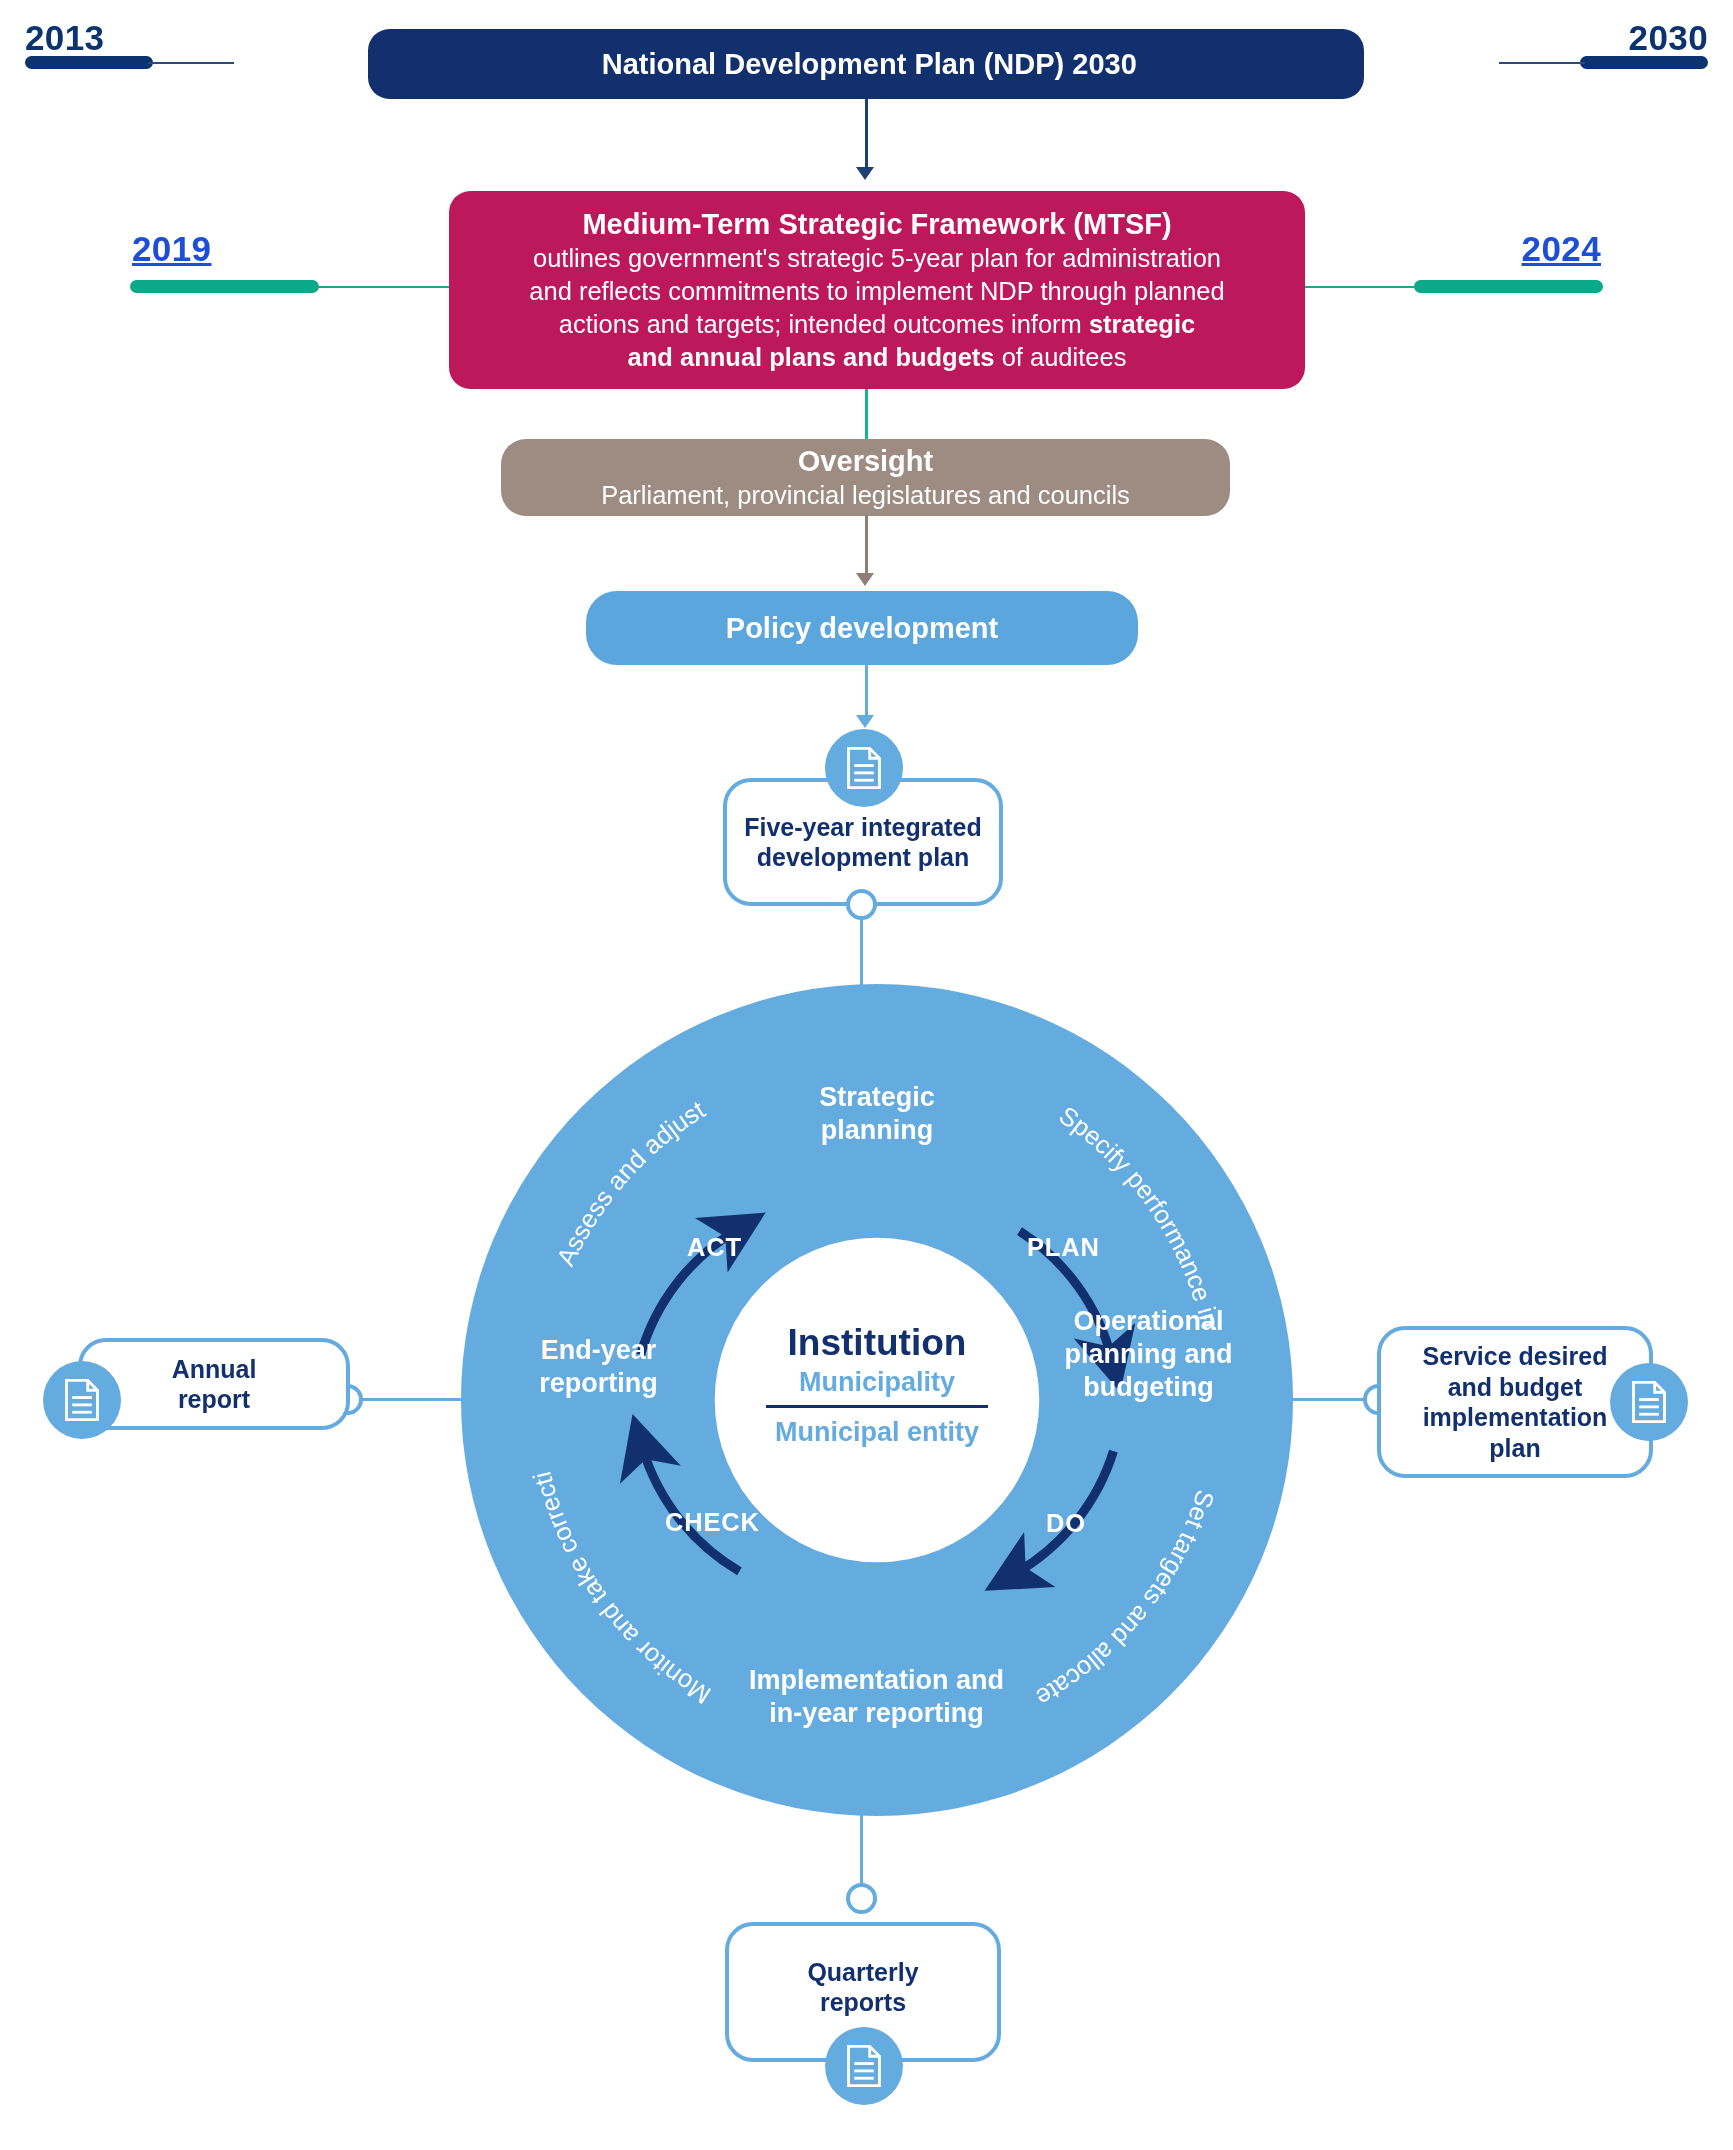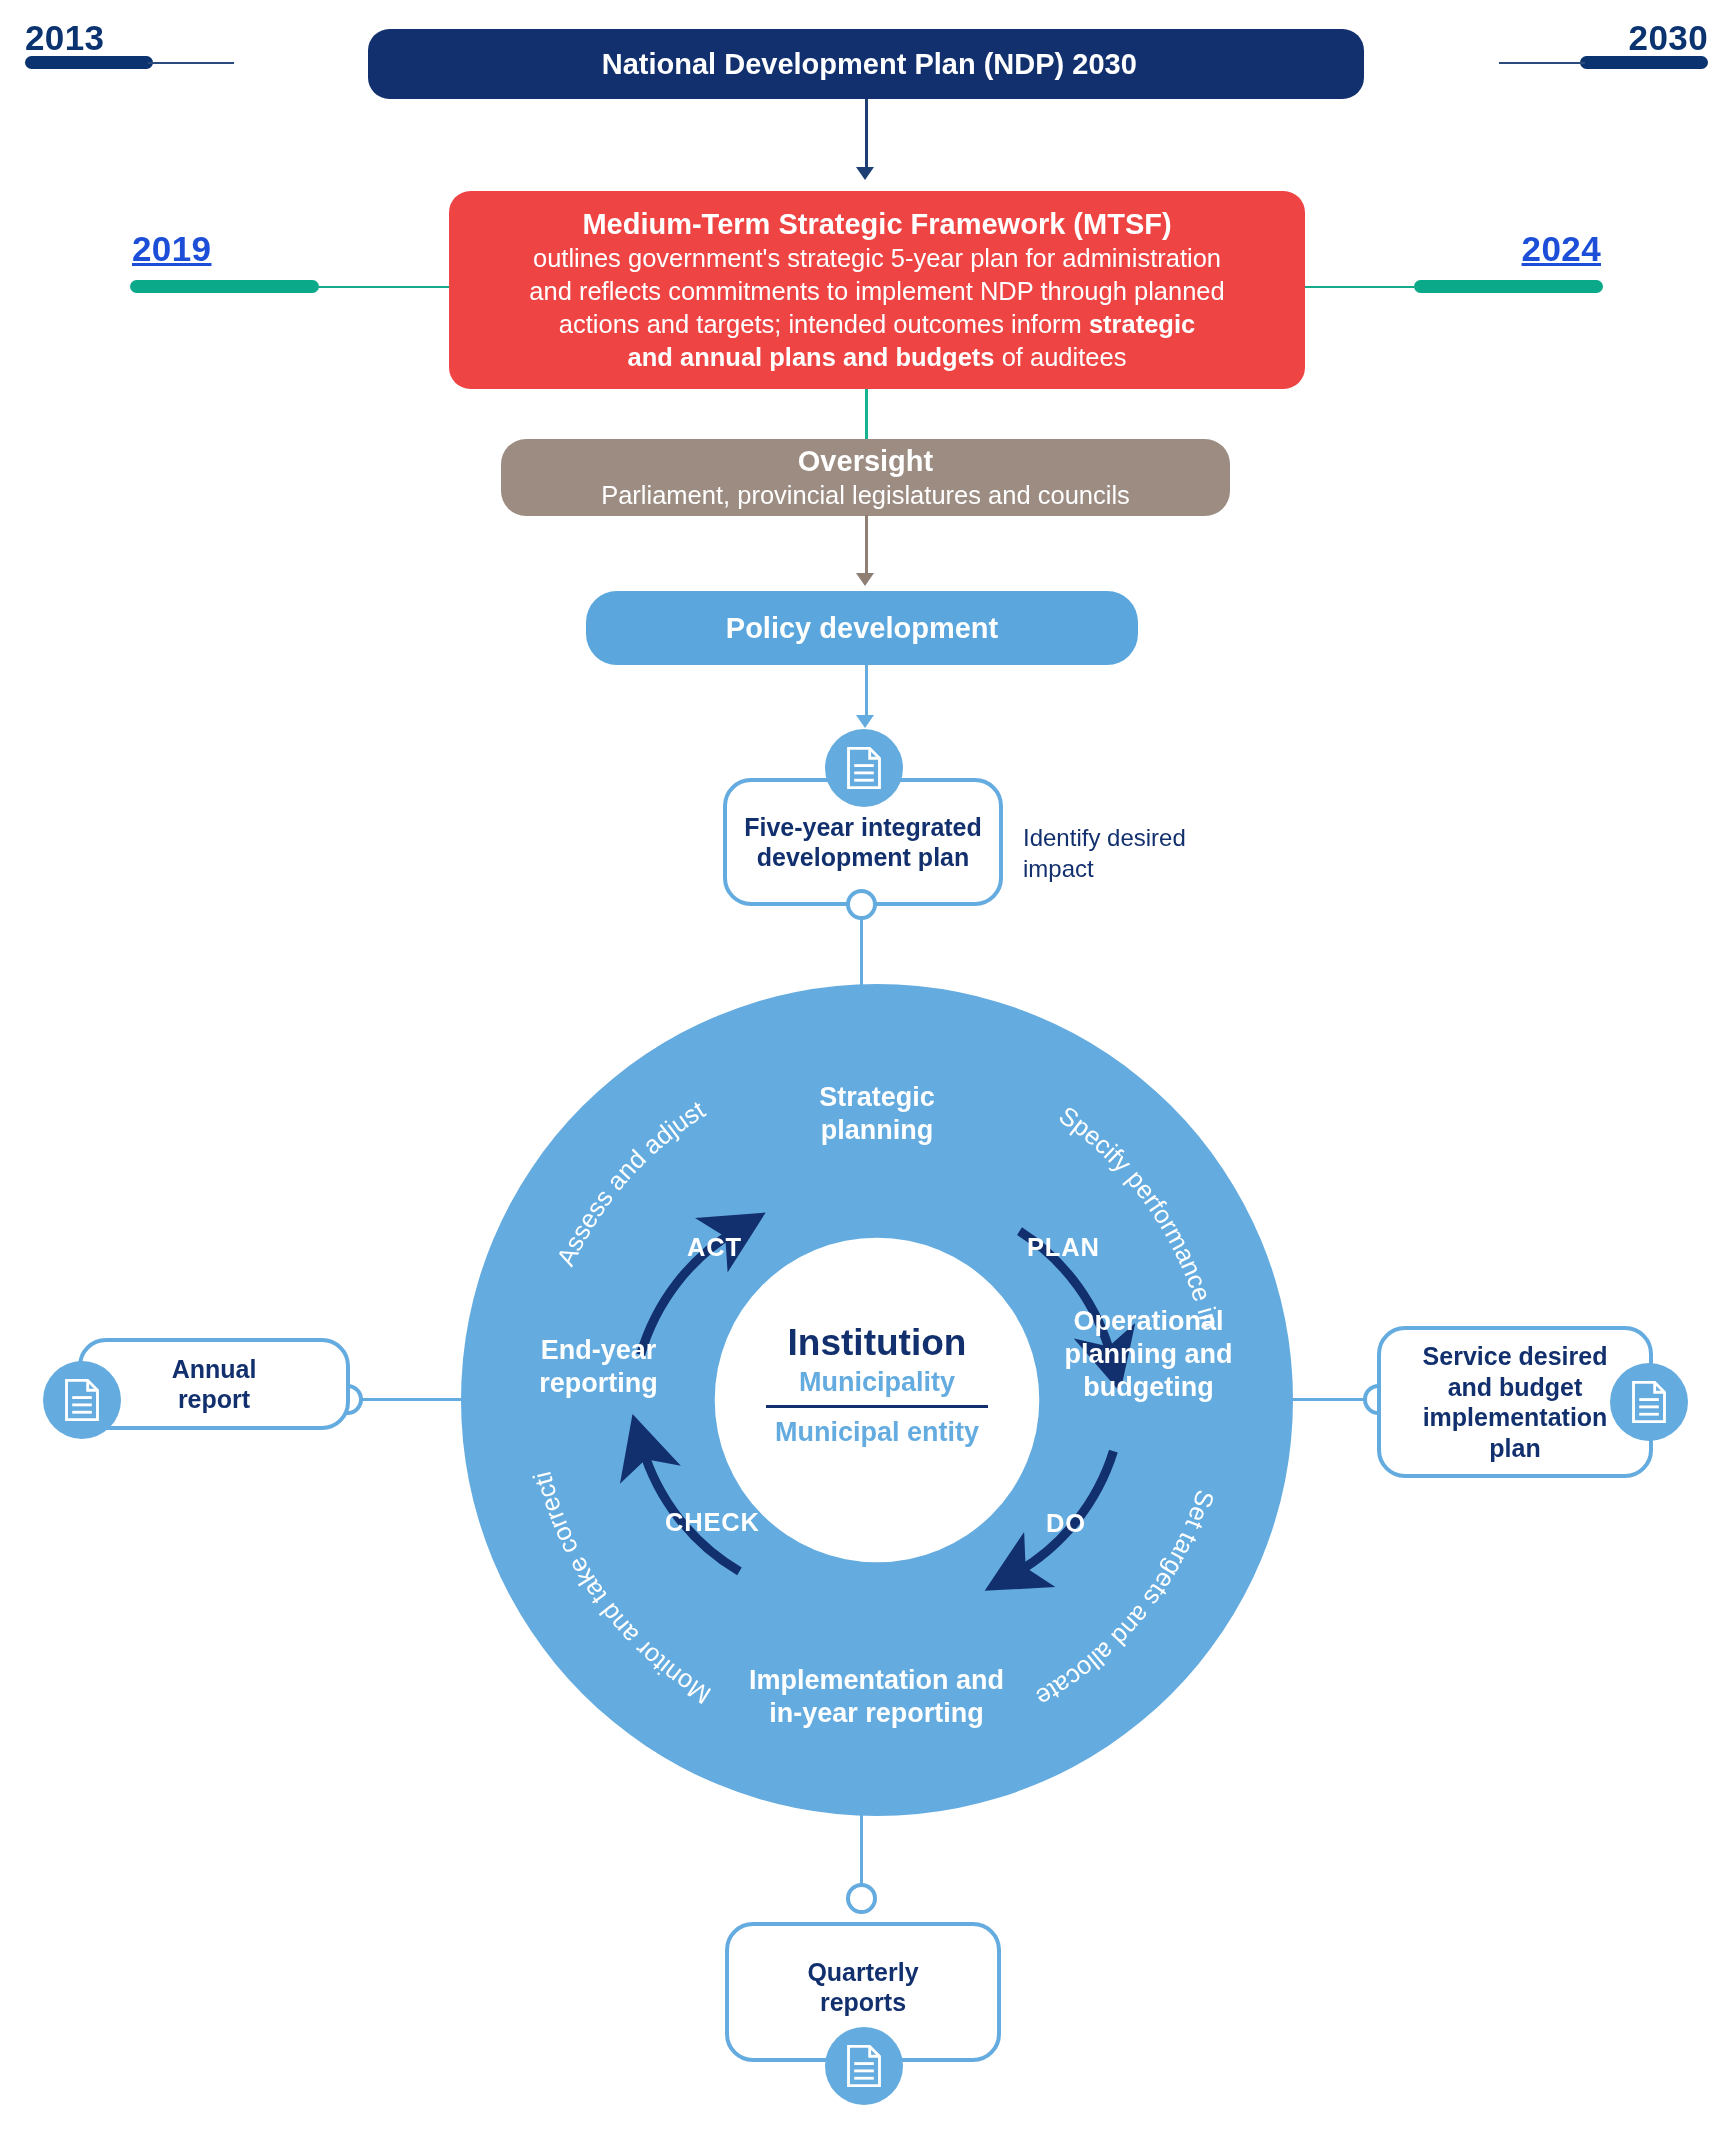--- a/index.html
+++ b/index.html
@@ -22,21 +22,21 @@
   .tl-thin.teal{background:#17a98b;}
 
   
   .box{position:absolute;border-radius:21.4px;color:#ffffff;
        display:flex;flex-direction:column;align-items:center;justify-content:center;
        text-align:center;padding:8.2px 21.4px;box-sizing:border-box;}
   .box .t{font-weight:bold;font-size:29px;line-height:1.25;}
   .box .s{font-size:25.5px;line-height:1.30;font-weight:400;}
   .box .s b{font-weight:bold;}
   .box.ndp{background:#12306e;}
-  .box.mtsf{background:#ef4444;}
+  .box.mtsf{background:#be185d;}
   .box.oversight{background:#9c8c82;}
   .box.policy{background:#5ba7dd;}
 
   
   .vline{position:absolute;width:2.5px;}
   .vhead{position:absolute;width:0;height:0;border-left:9px solid transparent;border-right:9px solid transparent;}
 
   
   .callout{position:absolute;border:4.1px solid #64abdf;border-radius:28px;background:#ffffff;
            display:flex;align-items:center;justify-content:center;text-align:center;
@@ -124,24 +124,20 @@
   </div>
   <div class="doc-badge" style="left:825px;top:729px;width:78px;height:78px;">
     <svg width="36" height="44" viewBox="0 0 44 54" aria-hidden="true">
       <path d="M3 3 h26 l12 12 v36 h-38 z" fill="none" stroke="#ffffff" stroke-width="3.5"></path>
       <path d="M29 3 v12 h12" fill="none" stroke="#ffffff" stroke-width="3.5"></path>
       <line x1="10" y1="24" x2="34" y2="24" stroke="#ffffff" stroke-width="3.5"></line>
       <line x1="10" y1="33" x2="34" y2="33" stroke="#ffffff" stroke-width="3.5"></line>
       <line x1="10" y1="42" x2="34" y2="42" stroke="#ffffff" stroke-width="3.5"></line>
     </svg>
   </div>
-  <div class="sidenote" style="left:1023px;top:823px;width:247px;">
-    <div>Identify desired</div>
-    <div>impact</div>
-  </div>
   <div class="knob" style="left:846px;top:889px;width:31px;height:31px;"></div>
   <div class="link" style="left:860px;top:917px;width:3.3px;height:82px;"></div>
 
   <div id="ring-wrap">
     <svg width="832" height="832" viewBox="0 0 1010 1010" aria-hidden="true" style="position:absolute;left:0;top:0;">
 
       <circle cx="505" cy="505" r="505" fill="#64abdf"></circle>
       <circle cx="505" cy="505" r="197" fill="#ffffff"></circle>
 
       <defs>

